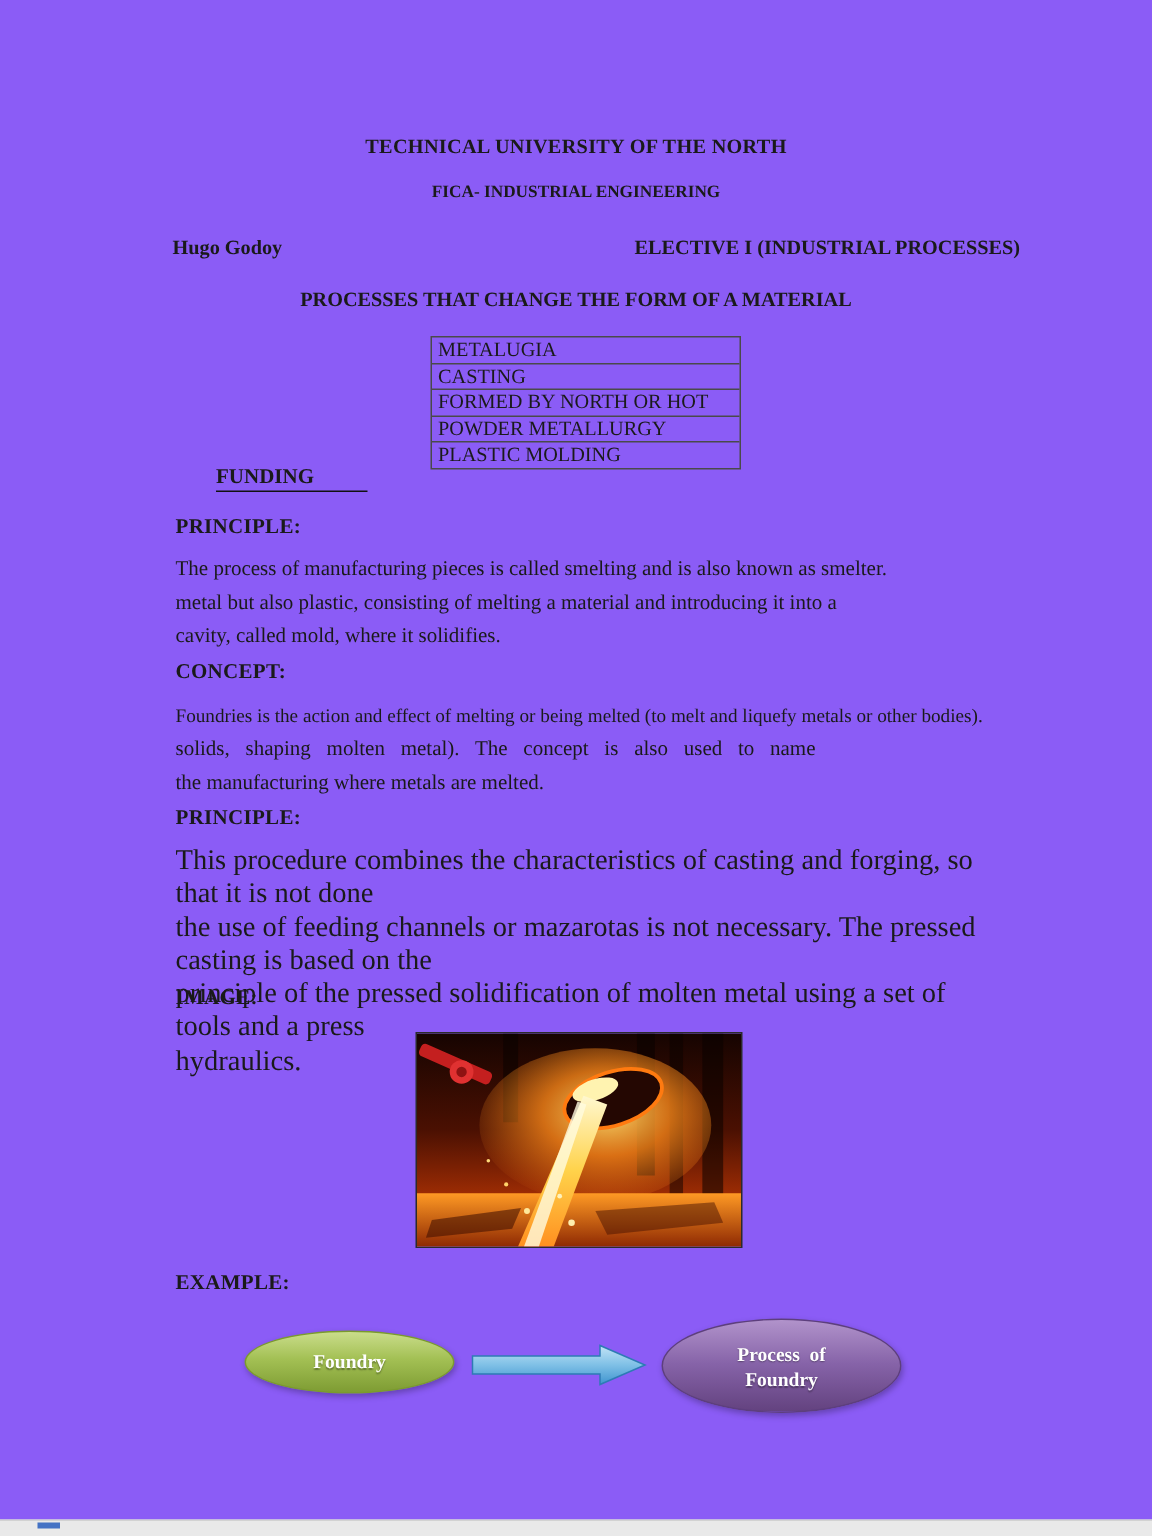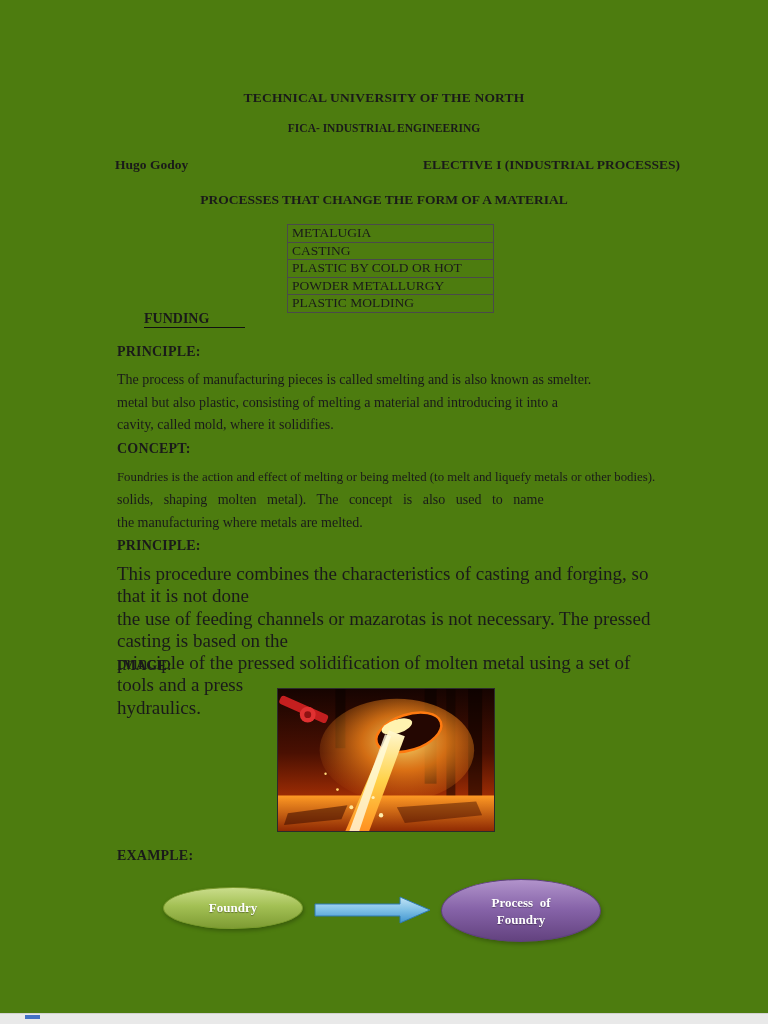--- a/index.html
+++ b/index.html
@@ -1,19 +1,19 @@
 <!DOCTYPE html>
 <html><head>
 <meta charset="utf-8">
 <style>
   html,body{margin:0;padding:0;background:#ffffff;}
   .page{
     position:relative;
     width:768px;height:1024px;
-    background:#4d7c0f;
+    background:#8b5cf6;
     font-family:"Liberation Serif","DejaVu Serif",serif;
     color:#1a1a1a;
     overflow:hidden;
   }
   .abs{position:absolute;}
   .bold{font-weight:bold;}
   .center{text-align:center;width:100%;}
 
   .doc-title{top:90px;font-size:13.5px;letter-spacing:.2px;}
   .doc-subtitle{top:122px;font-size:11.5px;}
@@ -89,21 +89,21 @@
   <div class="abs byline-row">
     <span>Hugo Godoy</span>
     <span>ELECTIVE I (INDUSTRIAL PROCESSES)</span>
   </div>
 
   <div class="abs center bold doc-heading">PROCESSES THAT CHANGE THE FORM OF A MATERIAL</div>
 
   <div class="abs proc-table">
     <div class="proc-row">METALUGIA</div>
     <div class="proc-row">CASTING</div>
-    <div class="proc-row">PLASTIC BY COLD OR HOT</div>
+    <div class="proc-row">FORMED BY NORTH OR HOT</div>
     <div class="proc-row">POWDER METALLURGY</div>
     <div class="proc-row">PLASTIC MOLDING</div>
   </div>
 
   <div class="abs funding">FUNDING</div>
 
   <div class="abs sec-heading h-definition">PRINCIPLE:</div>
   <div class="abs para p-definition">
     <div>The process of manufacturing pieces is called smelting and is also known as smelter.</div>
     <div>metal but also plastic, consisting of melting a material and introducing it into a</div>

